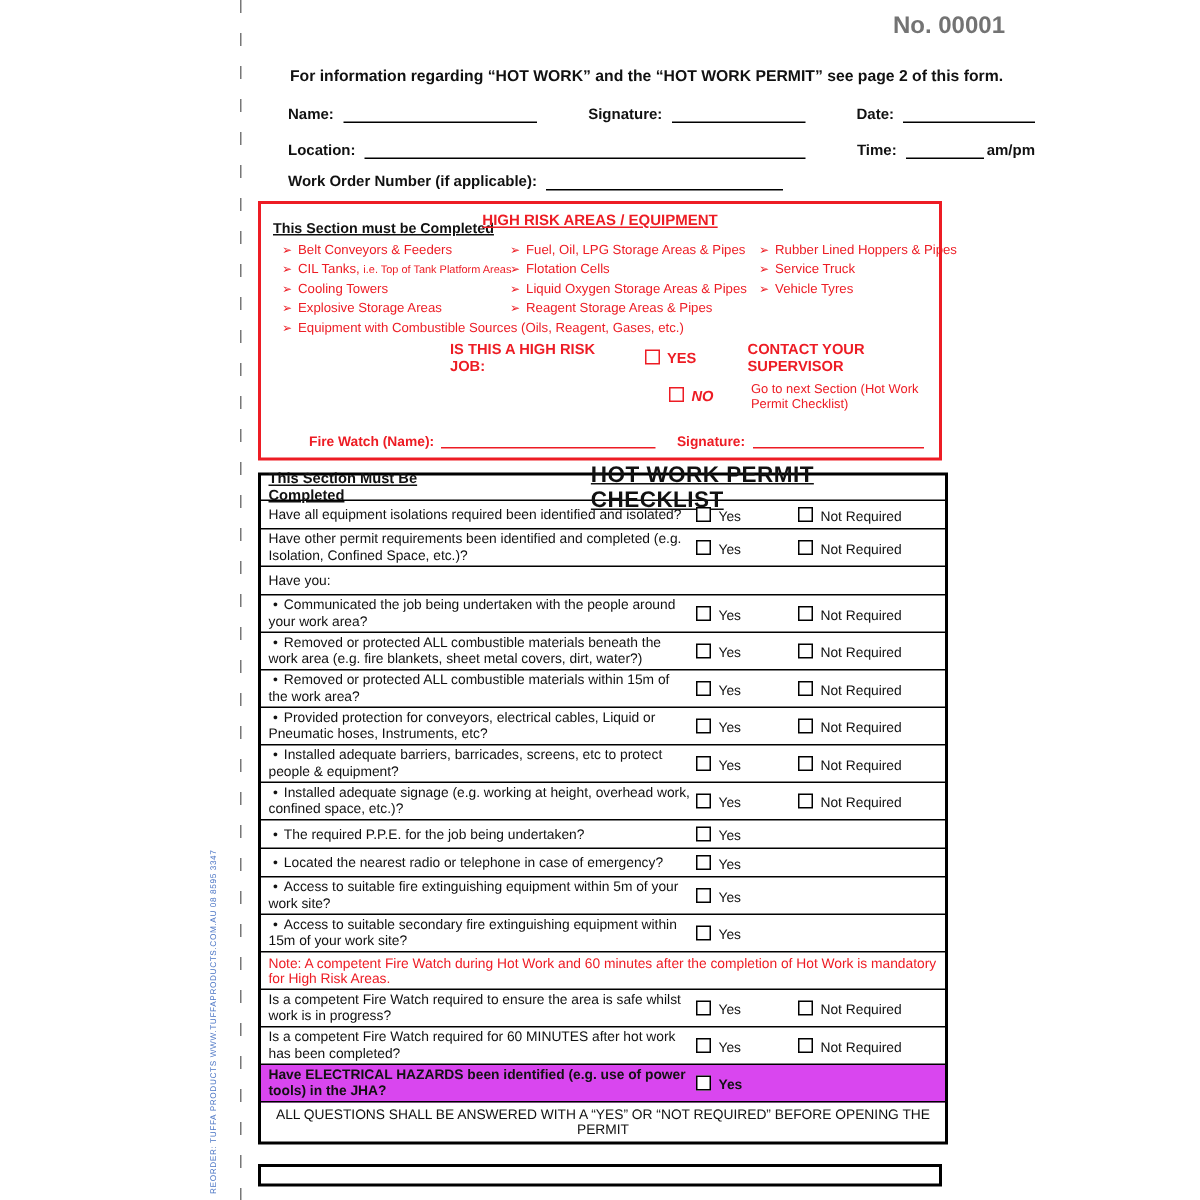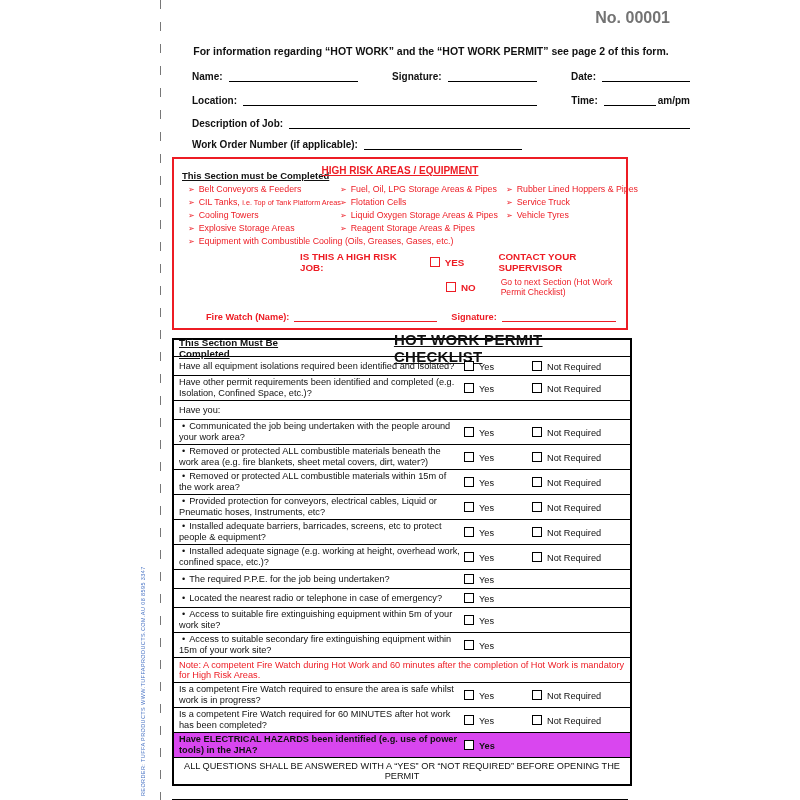--- a/index.html
+++ b/index.html
@@ -37,21 +37,21 @@
     font-size:10px;font-weight:bold;color:#ed1c24;text-decoration:underline;white-space:nowrap;}
   .hr-cols{display:flex;margin:2px 0 0 14px;color:#ed1c24;}
   .hr-col1{width:152px;} .hr-col2{width:178px;} .hr-col3{width:120px;}
   .hr-item{font-size:8.8px;line-height:13px;white-space:nowrap;display:flex;}
   .hr-item .arrow{margin-right:4px;font-size:8px;}
   .hr-item .small{font-size:7.3px;}
   .hr-qrow{display:flex;align-items:center;font-size:9.8px;color:#ed1c24;font-weight:bold;margin-top:3px;}
   .hr-qrow .q{margin-left:126px;width:138px;}
   .hr-qrow .cbcell{width:78px;margin-left:8px;}
   .hr-qrow2{display:flex;align-items:center;font-size:9.8px;color:#ed1c24;font-weight:bold;margin-top:4px;}
-  .hr-qrow2 .cbcell{margin-left:272px;width:78px;}
+  .hr-qrow2 .cbcell{margin-left:272px;width:78px;font-style:italic;}
   .hr-qrow2 .goto{font-weight:normal;font-size:8.6px;}
   .firewatch{display:flex;align-items:flex-end;color:#ed1c24;font-size:9.2px;font-weight:bold;
     margin:14px 10px 2px 32px;}
   .rline{border-bottom:1px solid #ed1c24;height:10px;margin-left:5px;}
   .fw1{flex:1.25;margin-right:14px;} .fw2{flex:1;}
 
   .cb{display:inline-block;width:8px;height:8px;border:1px solid #000;
       vertical-align:-1px;margin-right:5px;background:#fff;flex:none;}
   .cb.red{border-color:#ed1c24;}
 
@@ -98,24 +98,20 @@
       <span class="line fl-date"></span>
     </div>
     <div class="frow" style="margin-top:12px;">
       <span class="lbl">Location:</span>
       <span class="line fl-loc"></span>
         <span class="gap"></span>
       <span class="lbl">Time:</span>
       <span class="line fl-time"></span>
       <span class="ampm">am/pm</span>
     </div>
-    <div class="frow" style="margin-top:11px;">
-      <span class="lbl">Description of Job:</span>
-      <span class="line fl-desc"></span>
-    </div>
     <div class="frow" style="margin-top:9px;">
       <span class="lbl">Work Order Number (if applicable):</span>
       <span class="line fl-wo"></span>
     </div>
 
     <div class="hr-box">
       <div class="hr-head">
         <span class="left">This Section must be Completed</span>
         <span class="center">HIGH RISK AREAS / EQUIPMENT</span>
       </div>
@@ -132,21 +128,21 @@
             <div class="hr-item">
               <span class="arrow">➢</span>
               <span>Cooling Towers</span>
             </div>
             <div class="hr-item">
               <span class="arrow">➢</span>
               <span>Explosive Storage Areas</span>
             </div>
             <div class="hr-item">
               <span class="arrow">➢</span>
-              <span>Equipment with Combustible Cooling (Oils, Greases, Gases, etc.)</span>
+              <span>Equipment with Combustible Sources (Oils, Reagent, Gases, etc.)</span>
             </div>
           </div>
         <div class="hr-col2">
             <div class="hr-item">
               <span class="arrow">➢</span>
               <span>Fuel, Oil, LPG Storage Areas &amp; Pipes</span>
             </div>
             <div class="hr-item">
               <span class="arrow">➢</span>
               <span>Flotation Cells</span>

